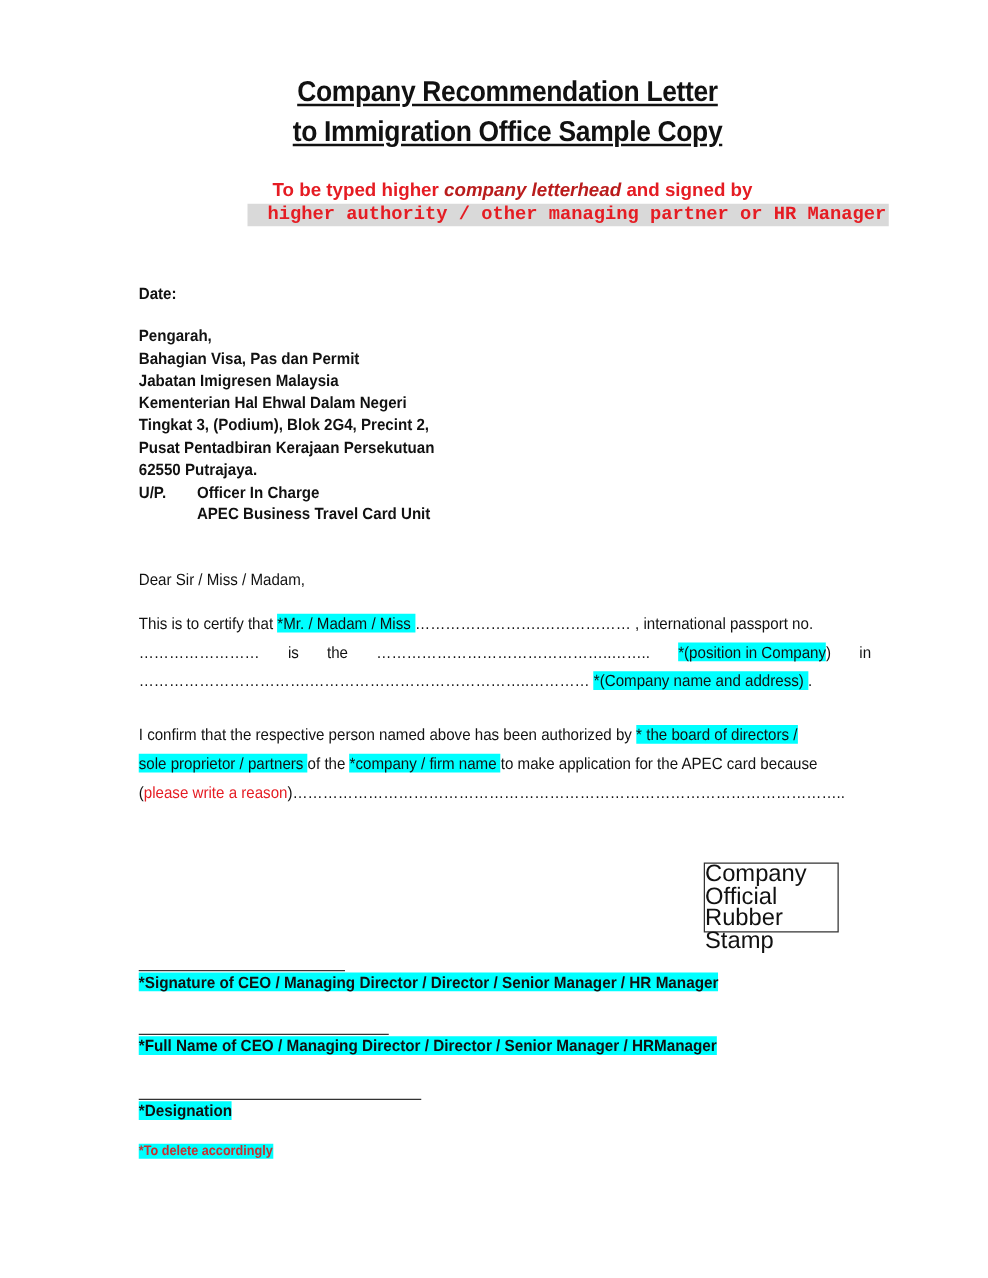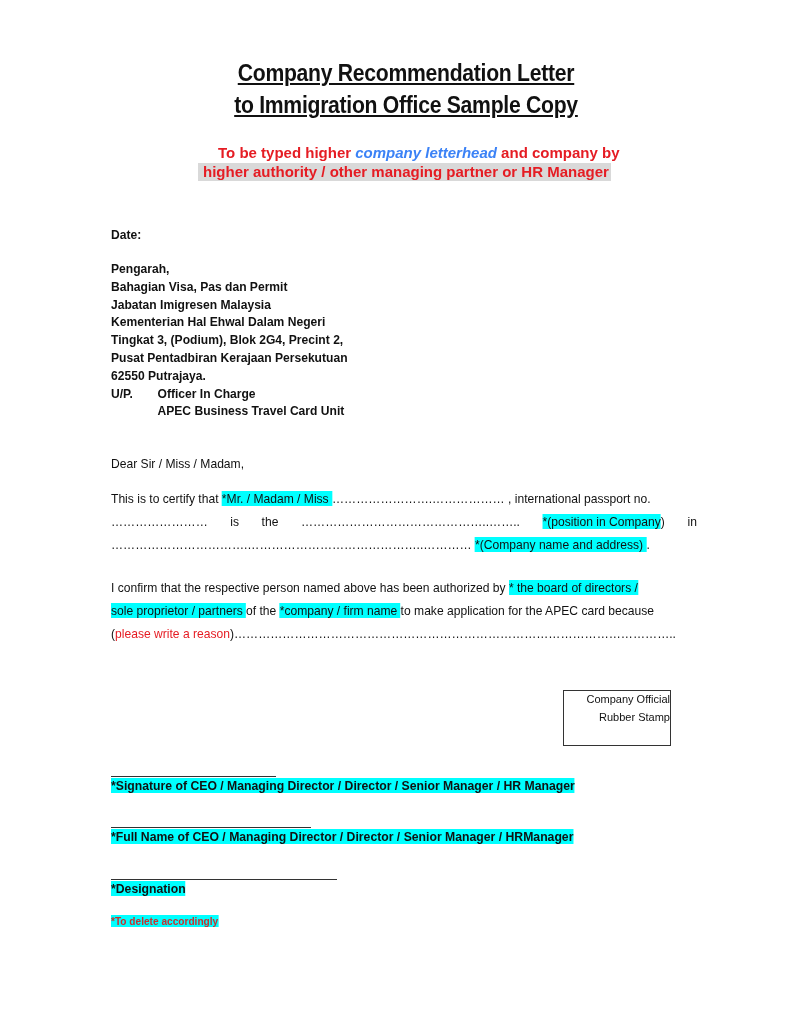--- a/index.html
+++ b/index.html
@@ -1,40 +1,40 @@
 <!DOCTYPE html>
 <html><head>
 <meta charset="utf-8">
 <style>
   html, body { margin:0; padding:0; background:#ffffff; }
   body { width:790px; height:1022px; position:relative; overflow:hidden; font-family:"Liberation Sans", sans-serif; color:#111; }
   .abs { position:absolute; white-space:nowrap; }
   .title { font-size:23px; font-weight:bold; text-decoration:underline; text-align:center; left:0; width:812px; letter-spacing:-0.3px; transform:scaleX(0.92); transform-origin:406px 0; }
   .sub { font-size:15px; font-weight:bold; color:#e51c23; }
-  .sub i { color:#3b82f6; }
+  .sub i { color:#b91c1c; }
   .grey { background:#d9d9d9; }
   .addr { font-size:13px; font-weight:bold; left:111px; line-height:17.8px; transform:scaleX(0.93); transform-origin:0 0; }
   .body { font-size:13px; left:111px; width:586px; transform:scaleX(0.93); transform-origin:0 0; }
   .hl { background:#00ffff; }
   .red { color:#e51c23; }
   .just { display:flex; justify-content:space-between; width:630px; }
-  .stamp { left:563px; top:690px; width:106px; height:54px; border:1px solid #333; font-size:11px; text-align:right; line-height:17.5px; white-space:normal; }
+  .stamp { left:563px; top:690px; width:106px; height:54px; border:1px solid #333; font-size:19px; text-align:left; line-height:17.5px; white-space:normal; }
   .sig { font-size:13px; font-weight:bold; left:111px; transform:scaleX(0.94); transform-origin:0 0; }
   .line { position:absolute; height:1px; background:#333; }
 </style>
 </head>
 <body>
 
 <div>
 
   <div class="abs title" style="top:60px;">Company Recommendation Letter </div>
   <div class="abs title" style="top:92px;">to Immigration Office Sample Copy</div>
 
-  <div class="abs sub" style="top:144px; left:218px;"><span>To be typed higher </span><i>company letterhead</i><span> and company by</span></div>
-  <div class="abs sub grey" style="top:163px; left:198px; padding:0 2px 1px 5px;">higher authority / other managing partner or  HR Manager</div>
+  <div class="abs sub" style="top:144px; left:218px;"><span>To be typed higher </span><i>company letterhead</i><span> and signed by</span></div>
+  <div class="abs sub grey" style="top:163px; left:198px; padding:0 2px 1px 16px;font-family:Liberation Mono, monospace;">higher authority / other managing partner or  HR Manager</div>
 
   <div class="abs addr" style="top:226px;">Date:</div>
 
   <div class="abs addr" style="top:260px;">
     <div>Pengarah,</div>
     <div>Bahagian Visa, Pas dan Permit</div>
     <div>Jabatan Imigresen Malaysia</div>
     <div>Kementerian Hal Ehwal Dalam Negeri</div>
     <div>Tingkat 3, (Podium), Blok 2G4, Precint 2,</div>
     <div>Pusat Pentadbiran Kerajaan Persekutuan</div>

